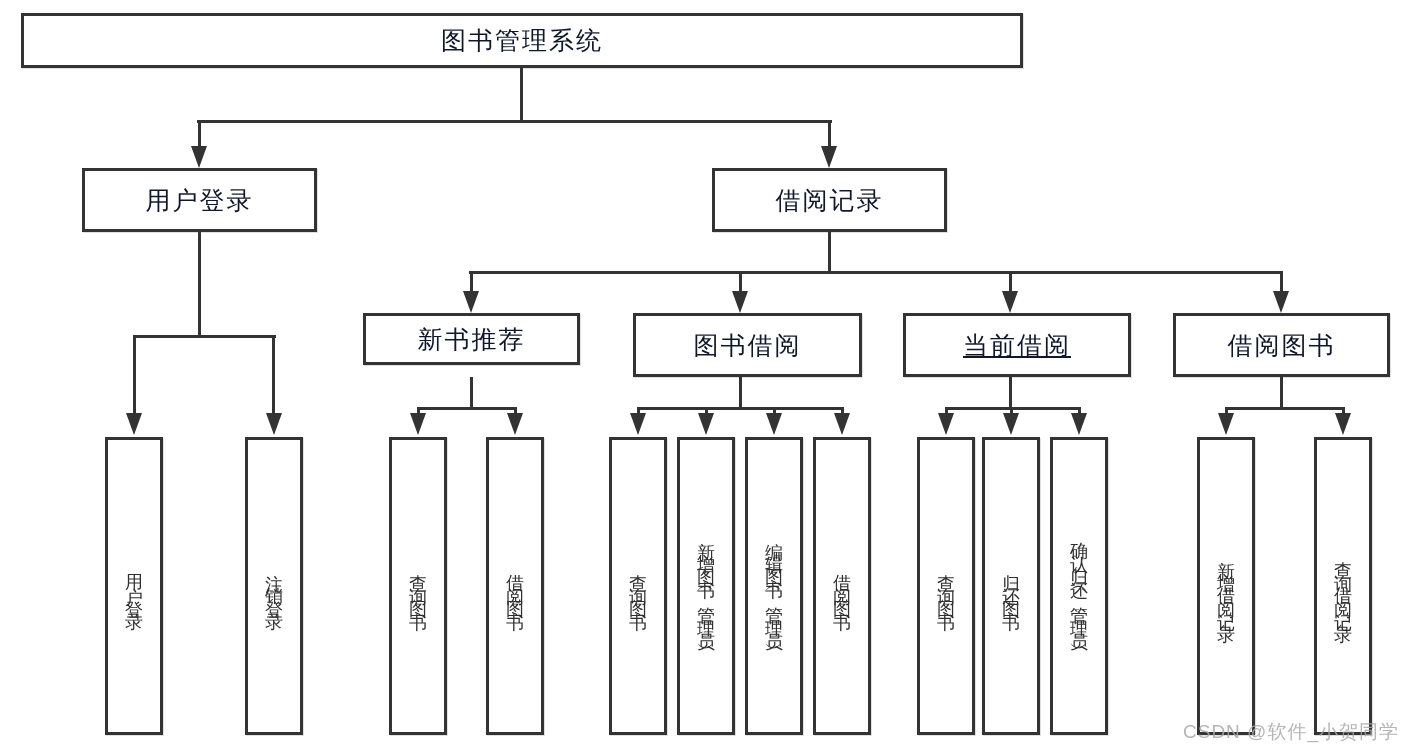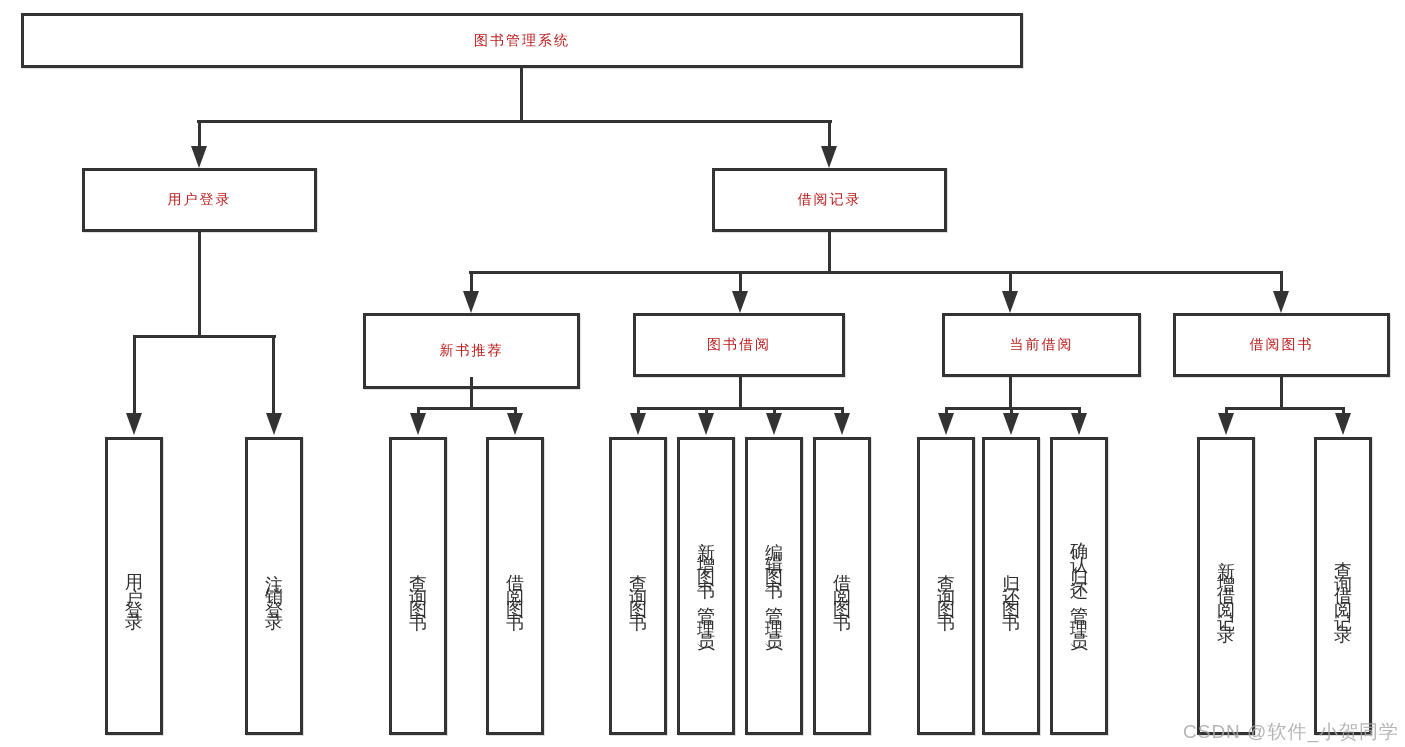--- a/index.html
+++ b/index.html
@@ -12,23 +12,23 @@
     overflow: hidden;
   }
   .node {
     position: absolute;
     box-sizing: border-box;
     border: 3px solid #333333;
     background: #ffffff;
     display: flex;
     align-items: center;
     justify-content: center;
-    font-size: 14px;
+    font-size: 25px;
     letter-spacing: 2px;
-    color: #b91c1c;
+    color: #0f172a;
     box-shadow: 1px 1px 0 rgba(0,0,0,0.12);
   }
   .leaf {
     position: absolute;
     box-sizing: border-box;
     top: 437px;
     width: 58px;
     height: 298px;
     border: 3px solid #333333;
     background: #ffffff;
@@ -100,27 +100,27 @@
   <div class="hline" style="left:469px; top:271px; width:813px;"></div>
   <div class="vline" style="left:470px; top:271px; height:22px;"></div>
   <div class="arrow" style="left:463px; top:291px;"></div>
   <div class="vline" style="left:739px; top:271px; height:22px;"></div>
   <div class="arrow" style="left:732px; top:291px;"></div>
   <div class="vline" style="left:1009px; top:271px; height:22px;"></div>
   <div class="arrow" style="left:1002px; top:291px;"></div>
   <div class="vline" style="left:1280px; top:271px; height:22px;"></div>
   <div class="arrow" style="left:1273px; top:291px;"></div>
 
-  <div class="node" style="left:363px; top:313px; width:217px; height:76px;">
+  <div class="node" style="left:363px; top:313px; width:217px; height:52px;">
     <span>新书推荐</span>
   </div>
-  <div class="node" style="left:633px; top:313px; width:212px; height:64px;">
+  <div class="node" style="left:633px; top:313px; width:229px; height:64px;">
     <span>图书借阅</span>
   </div>
-  <div class="node" style="left:942px; top:313px; width:199px; height:64px;">
+  <div class="node" style="left:903px; top:313px; width:228px; height:64px;text-decoration:underline;">
     <span>当前借阅</span>
   </div>
   <div class="node" style="left:1173px; top:313px; width:217px; height:64px;">
     <span>借阅图书</span>
   </div>
 
   <div class="vline" style="left:470px; top:377px; height:31px;"></div>
   <div class="vline" style="left:739px; top:377px; height:31px;"></div>
   <div class="vline" style="left:1009px; top:377px; height:31px;"></div>
   <div class="vline" style="left:1280px; top:377px; height:31px;"></div>

